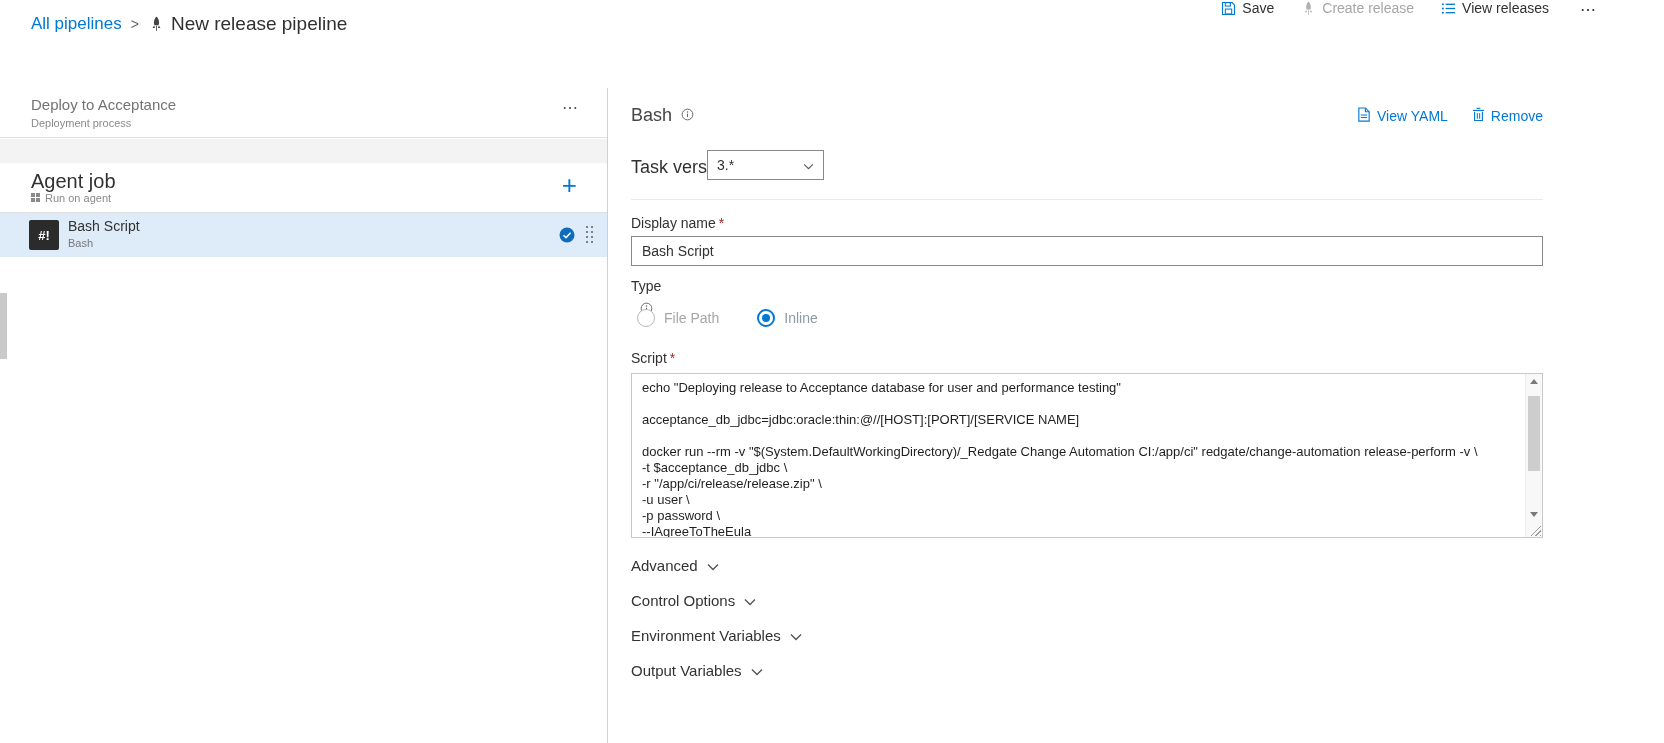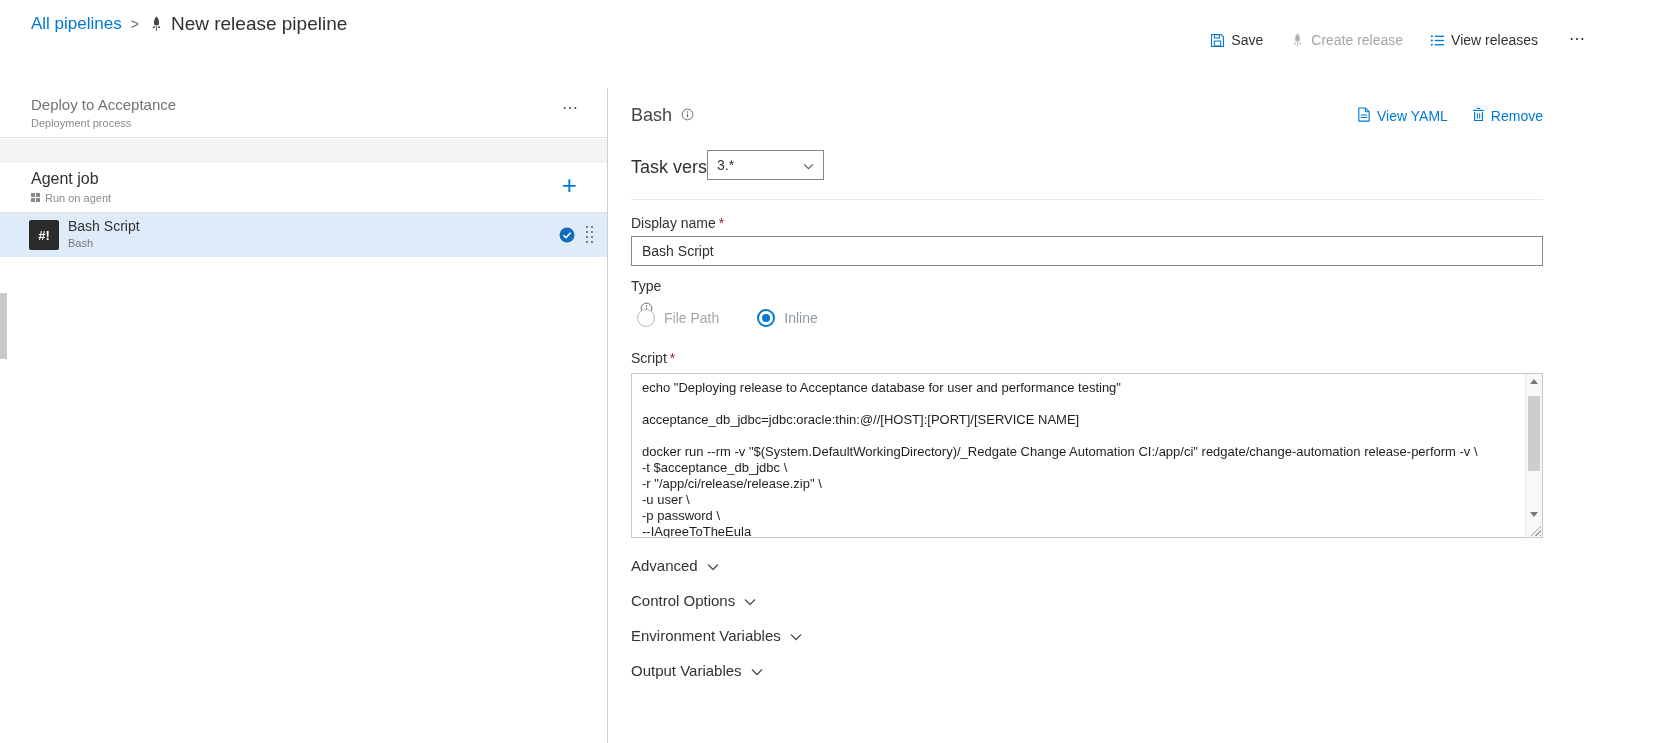--- a/index.html
+++ b/index.html
@@ -12,42 +12,42 @@
   button { background:none; border:none; cursor:pointer; }
 
   
   .topbar { position:absolute; left:0; top:0; right:0; height:48px; background:#fff; }
   .crumbs { position:absolute; left:31px; top:0; height:48px; display:flex; align-items:center; }
   .crumb-link { font-size:17px; color:#0078d4; text-decoration:none; cursor:pointer; }
   .crumb-sep { font-size:14px; color:#666; margin:0 10px 0 9px; }
   .title-icon { display:flex; align-items:center; margin-right:7px; }
   .page-title { font-size:19px; font-weight:400; color:#323130; }
 
-  .commands { position:absolute; right:74px; top:0; height:48px; display:flex; align-items:flex-end; gap:27px; }
+  .commands { position:absolute; right:63px; top:0; height:48px; display:flex; align-items:flex-start; gap:27px; }
   .cmd { display:flex; align-items:center; gap:6px; font-size:14px; color:#323130; }
   .cmd.disabled { color:#a6a6a6; cursor:default; }
   .cmd svg { display:block; }
   .more-btn { font-size:16px; color:#323130; letter-spacing:1px; padding:0 4px; }
 
   
   .tabs { position:absolute; top:48px; left:0; right:0; height:39px; display:flex; align-items:stretch;
           padding-left:31px; gap:31px; border-bottom:1px solid #eaeaea; background:#fff; }
   .tab { position:relative; display:flex; align-items:center; gap:6px; font-size:14px; color:#323130; cursor:pointer; }
   .tab.active { font-weight:700; }
   .tab.active::after { content:""; position:absolute; left:-3px; right:-3px; bottom:-1px; height:2px; background:#0078d4; }
 
   
   .left { position:absolute; top:88px; left:0; width:608px; bottom:0; background:#fff; border-right:1px solid #d0d0d0; }
   .stage-header { position:absolute; top:0; left:0; right:0; height:50px; background:#fff; border-bottom:1px solid #e1e1e1; cursor:pointer; }
   .stage-title { position:absolute; left:31px; top:8px; font-size:15px; color:#737373; }
   .stage-sub   { position:absolute; left:31px; top:29px; font-size:11px; color:#8a8a8a; }
   .stage-more  { position:absolute; right:28px; top:10px; font-size:16px; color:#555; letter-spacing:1px; }
   .panel-gap { position:absolute; top:51px; left:0; right:0; height:24px; background:#f3f3f3; }
   .agent-row { position:absolute; top:75px; left:0; right:0; height:50px; background:#fff; border-bottom:1px solid #e1e1e1; cursor:pointer; }
-  .agent-title { position:absolute; left:31px; top:7px; font-size:16px; color:#323130; }
+  .agent-title { position:absolute; left:31px; top:7px; font-size:20px; color:#323130; }
   .agent-sub { position:absolute; left:31px; top:29px; display:flex; align-items:center; gap:5px; font-size:11px; color:#8a8a8a; }
   .add-btn { position:absolute; right:30px; top:9px; font-size:26px; font-weight:300; color:#0078d4; line-height:1; }
   .task-row { position:absolute; top:125px; left:0; right:0; height:44px; background:#deecf9; cursor:pointer; }
   .task-glyph { position:absolute; left:29px; top:7px; width:30px; height:30px; background:#2b2b2b; color:#fff;
                 border-radius:2px; display:flex; align-items:center; justify-content:center;
                 font-size:13px; font-weight:700; }
   .task-title { position:absolute; left:68px; top:5px; font-size:14px; color:#323130; }
   .task-sub   { position:absolute; left:68px; top:24px; font-size:11px; color:#777; }
   .task-check { position:absolute; right:32px; top:14px; }
   .task-grip { position:absolute; right:14px; top:13px; display:grid; grid-template-columns:repeat(2,2px); grid-auto-rows:2px; gap:3px; cursor:grab; }

